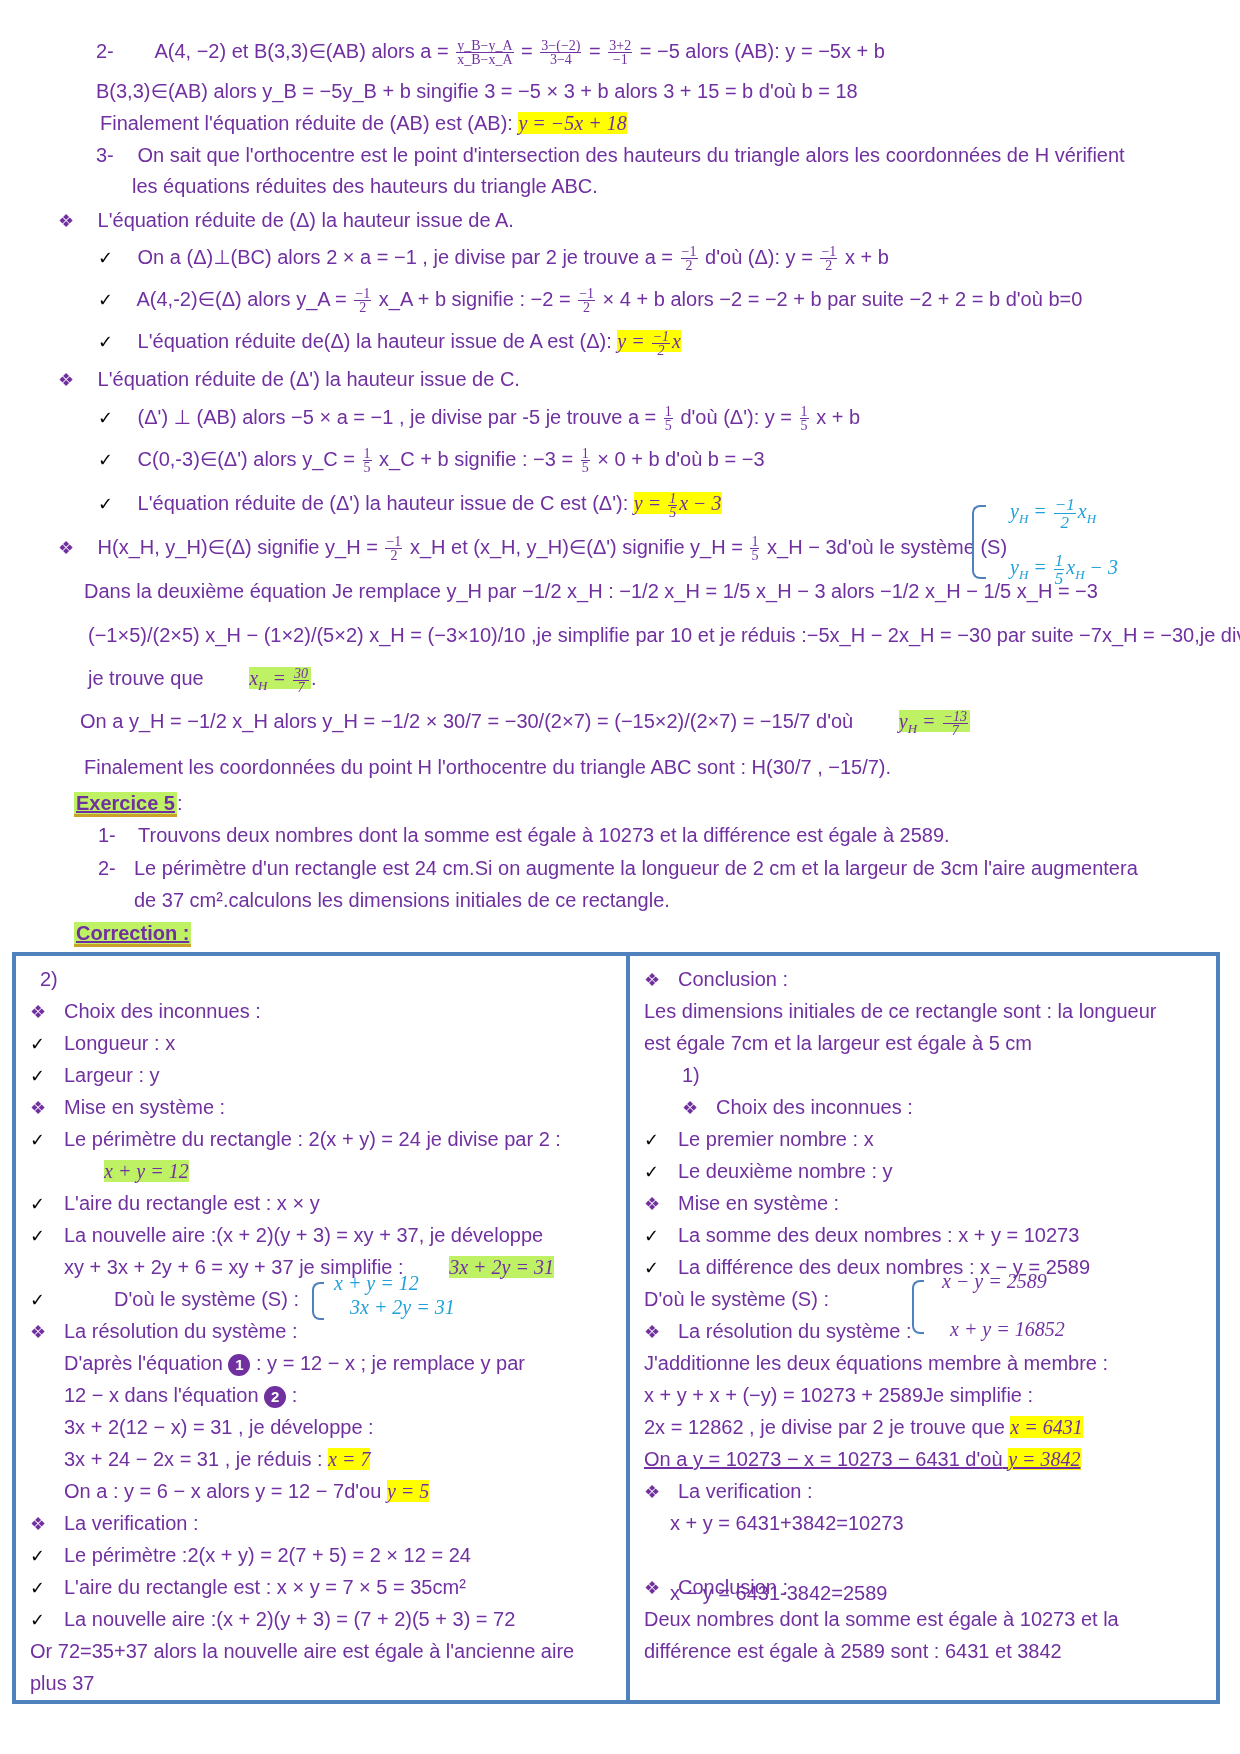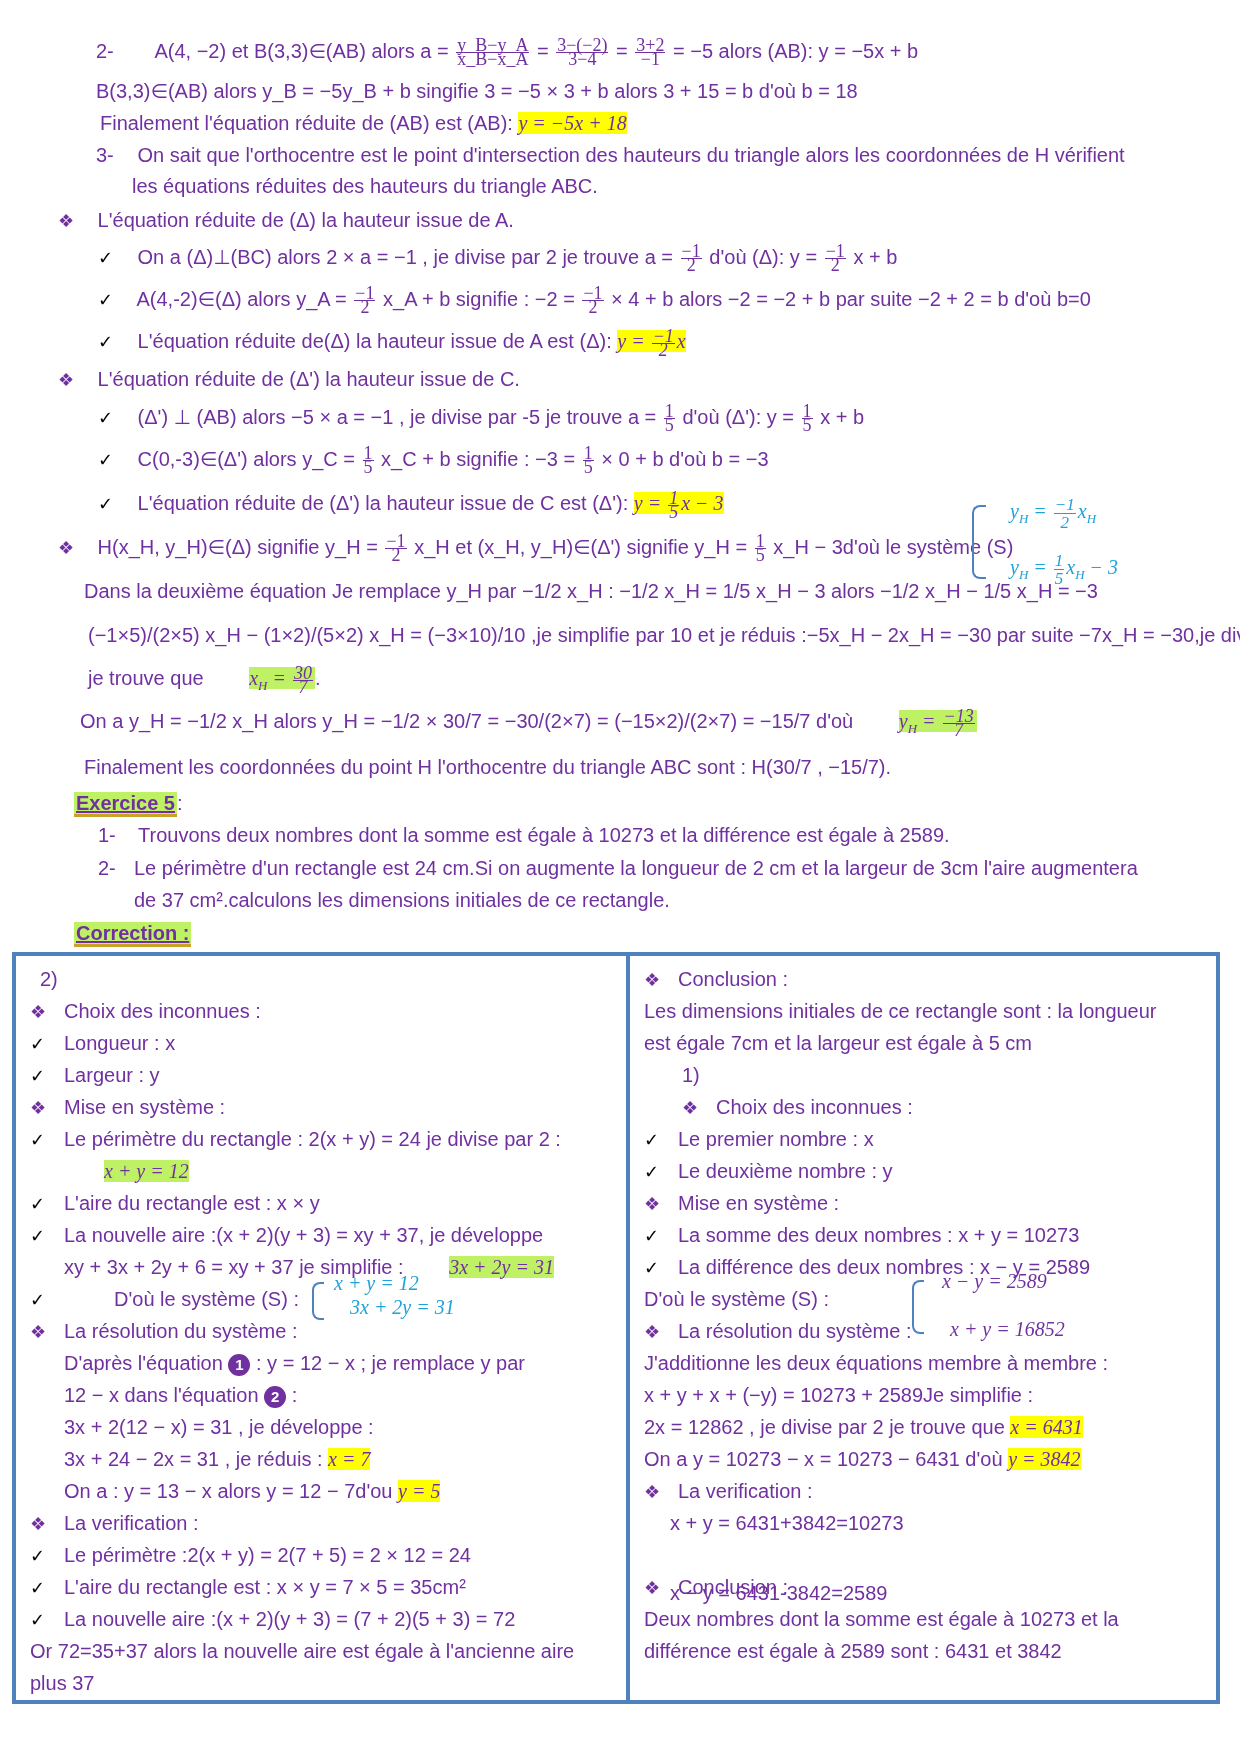--- a/index.html
+++ b/index.html
@@ -2,21 +2,21 @@
 <html><head>
 <meta charset="utf-8">
 <style>
   html,body{margin:0;padding:0;background:#fff;}
   body{width:1240px;height:1754px;position:relative;overflow:hidden;
        font-family:"Liberation Sans","DejaVu Sans",sans-serif;color:#7030a0;font-size:20px;}
   .abs{position:absolute;white-space:nowrap;line-height:26px;}
   .mi{font-family:"Liberation Serif","DejaVu Serif",serif;font-style:italic;}
   .hl-y{background:#ffff00;color:#7030a0;}
   .hl-g{background:#bef264;color:#7030a0;margin-left:40px;}
-  .frac{display:inline-block;vertical-align:middle;text-align:center;font-size:18px;line-height:13px;margin:0 2px;font-family:"Liberation Serif","DejaVu Serif",serif;}
+  .frac{display:inline-block;vertical-align:middle;text-align:center;font-size:14px;line-height:13px;margin:0 2px;font-family:"Liberation Serif","DejaVu Serif",serif;}
   .frac .n{display:block;border-bottom:1px solid currentColor;padding:0 1px;}
   .frac .d{display:block;padding:0 1px;}
   sub{font-size:13px;}
   .bul{display:inline-block;width:34px;color:#7030a0;font-size:18px;}
   .chk{display:inline-block;width:34px;color:#000;font-size:18px;}
   .blue{color:#1ea1d8;}
   .ex{background:#bef264;font-weight:bold;text-decoration:underline;text-decoration-color:#7030a0;color:#7030a0;padding:0 2px;box-shadow:0 3px 0 #c9a227;margin-left:16px;}
   .box{position:absolute;border:4px solid #4f81bd;box-sizing:border-box;}
   .colsep{position:absolute;width:4px;background:#4f81bd;}
   .brace{position:absolute;border-left:2px solid #4f81bd;border-top:2px solid #4f81bd;border-bottom:2px solid #4f81bd;border-radius:8px 0 0 8px;}
@@ -146,21 +146,21 @@
   <div class="abs" style="left:64px;top:1254px;"><span>xy + 3x + 2y + 6 = xy + 37 je simplifie :</span> <span class="hl-g mi">3x + 2y = 31</span></div>
   <div class="abs" style="left:30px;top:1286px;"><span class="chk">✓</span><span style="display:inline-block;width:50px;"></span><span>D'où le système (S) :</span></div>
   <div class="brace" style="left:312px;top:1282px;width:10px;height:34px;"></div>
   <div class="abs mi blue" style="left:334px;top:1272px;line-height:22px;">x + y = 12</div>
   <div class="abs mi blue" style="left:350px;top:1296px;line-height:22px;">3x + 2y = 31</div>
   <div class="abs" style="left:30px;top:1318px;"><span class="bul">❖</span><span>La résolution du système :</span></div>
   <div class="abs" style="left:64px;top:1350px;"><span>D'après l'équation</span> <span class="circ">1</span> <span>: y = 12 − x ; je remplace y par</span></div>
   <div class="abs" style="left:64px;top:1382px;"><span>12 − x  dans l'équation</span> <span class="circ">2</span> <span>:</span></div>
   <div class="abs" style="left:64px;top:1414px;">3x + 2(12 − x) = 31 , je développe :</div>
   <div class="abs" style="left:64px;top:1446px;"><span>3x + 24 − 2x = 31 , je réduis :</span> <span class="hl-y mi">x = 7</span></div>
-  <div class="abs" style="left:64px;top:1478px;"><span>On a : y = 13 − x alors y = 12 − 7d'ou</span> <span class="hl-y mi">y = 5</span></div>
+  <div class="abs" style="left:64px;top:1478px;"><span>On a : y = 6 − x alors y = 12 − 7d'ou</span> <span class="hl-y mi">y = 5</span></div>
   <div class="abs" style="left:30px;top:1510px;"><span class="bul">❖</span><span>La verification :</span></div>
   <div class="abs" style="left:30px;top:1542px;"><span class="chk">✓</span><span>Le périmètre :2(x + y) = 2(7 + 5) = 2 × 12 = 24</span></div>
   <div class="abs" style="left:30px;top:1574px;"><span class="chk">✓</span><span>L'aire  du rectangle est : x × y = 7 × 5 = 35cm²</span></div>
   <div class="abs" style="left:30px;top:1606px;"><span class="chk">✓</span><span>La nouvelle aire :(x + 2)(y + 3) = (7 + 2)(5 + 3) = 72</span></div>
   <div class="abs" style="left:30px;top:1638px;">Or 72=35+37 alors la nouvelle aire est égale à l'ancienne aire</div>
   <div class="abs" style="left:30px;top:1670px;">plus 37</div>
 </div>
 
 <div>
   <div class="abs" style="left:644px;top:966px;"><span class="bul">❖</span><span>Conclusion :</span></div>
@@ -174,20 +174,20 @@
   <div class="abs" style="left:644px;top:1222px;"><span class="chk">✓</span><span>La somme des deux nombres : x + y = 10273</span></div>
   <div class="abs" style="left:644px;top:1254px;"><span class="chk">✓</span><span>La différence des deux nombres : x − y = 2589</span></div>
   <div class="abs" style="left:644px;top:1286px;">D'où le système (S) :</div>
   <div class="brace" style="left:912px;top:1280px;width:10px;height:50px;"></div>
   <div class="abs mi" style="left:942px;top:1270px;line-height:22px;">x − y =  2589</div>
   <div class="abs mi" style="left:950px;top:1318px;line-height:22px;">x + y =  16852</div>
   <div class="abs" style="left:644px;top:1318px;"><span class="bul">❖</span><span>La résolution du système :</span></div>
   <div class="abs" style="left:644px;top:1350px;">J'additionne les deux équations membre à membre :</div>
   <div class="abs" style="left:644px;top:1382px;">x + y + x + (−y) = 10273 + 2589Je simplifie :</div>
   <div class="abs" style="left:644px;top:1414px;"><span>2x = 12862 , je divise par 2 je trouve que</span> <span class="hl-y mi">x = 6431</span></div>
-  <div class="abs" style="left:644px;top:1446px;"><span>On a y = 10273 − x = 10273 − 6431 d'où</span> <span class="hl-y mi">y = 3842</span></div>
+  <div class="abs" style="left:644px;top:1446px;text-decoration:underline;"><span>On a y = 10273 − x = 10273 − 6431 d'où</span> <span class="hl-y mi">y = 3842</span></div>
   <div class="abs" style="left:644px;top:1478px;"><span class="bul">❖</span><span>La verification :</span></div>
   <div class="abs" style="left:670px;top:1510px;">x + y = 6431+3842=10273</div>
   <div class="abs" style="left:670px;top:1580px;">x − y = 6431-3842=2589</div>
   <div class="abs" style="left:644px;top:1574px;"><span class="bul">❖</span><span>Conclusion :</span></div>
   <div class="abs" style="left:644px;top:1606px;">Deux nombres dont  la somme est égale à 10273 et la</div>
   <div class="abs" style="left:644px;top:1638px;">différence est égale à 2589  sont : 6431 et 3842</div>
 </div>
 
 </body></html>

